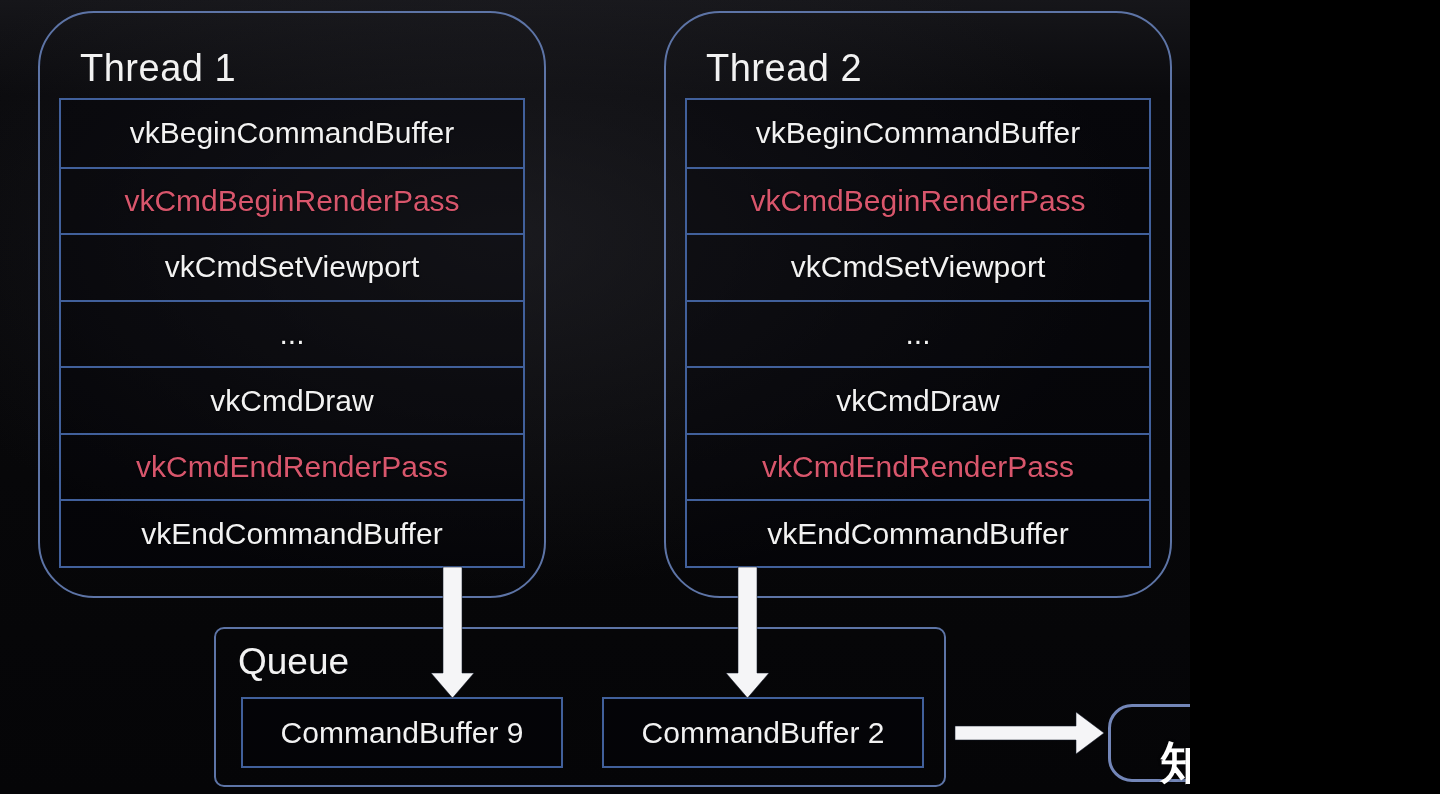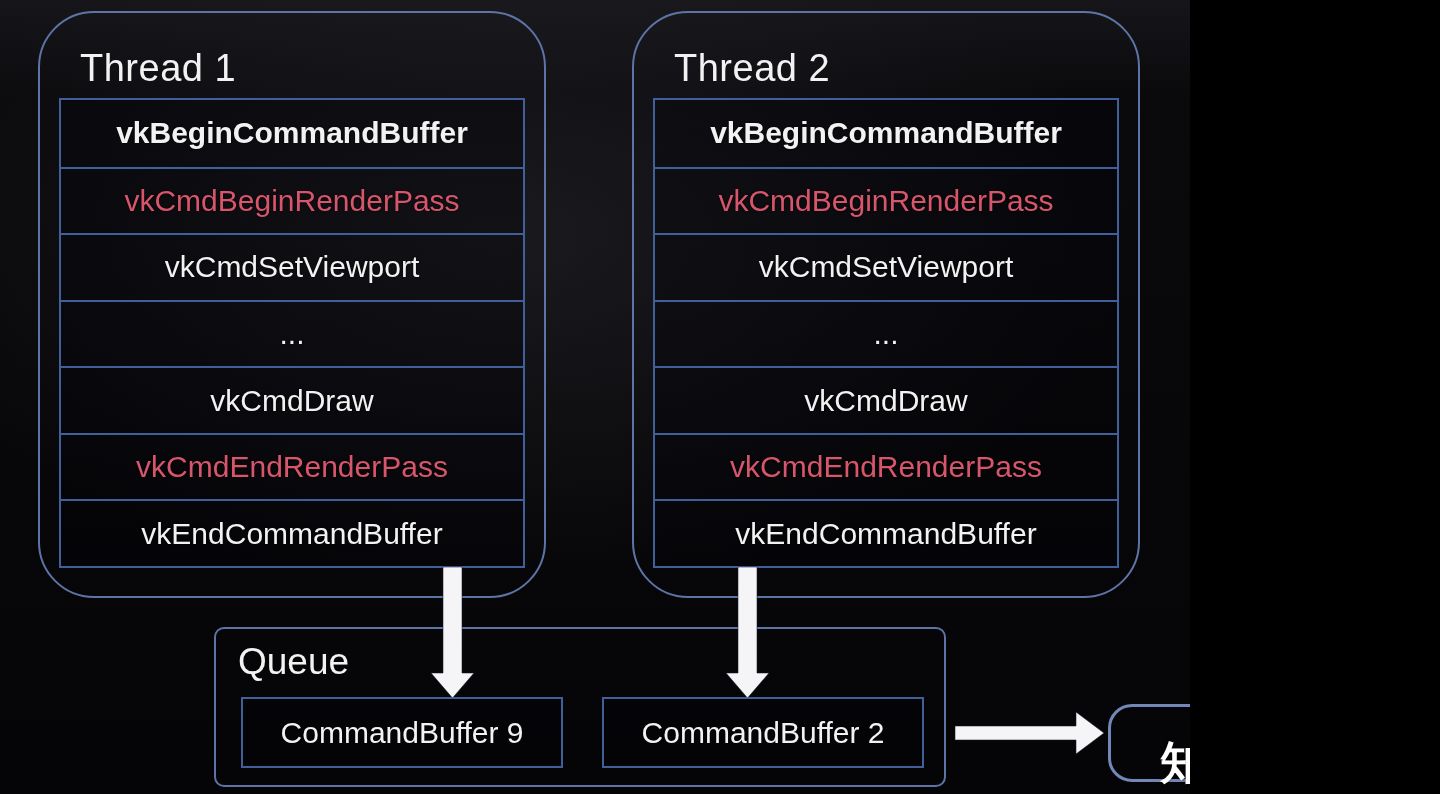--- a/index.html
+++ b/index.html
@@ -23,21 +23,21 @@
     position:absolute;left:19px;top:85px;width:466px;height:470px;box-sizing:border-box;
     border:2px solid var(--border-inner,#41609b);
     display:grid;grid-template-rows:repeat(7,1fr);
     background:rgba(2,4,10,.35);
   }
   .cmd-row{
     display:flex;align-items:center;justify-content:center;
     font-size:30px;border-top:2px solid var(--border-inner,#41609b);
     text-shadow:0 0 2px rgba(0,0,0,.8);
   }
-  .cmd-row:first-child{border-top:none;font-weight:bold;}
+  .cmd-row:first-child{border-top:none;}
   .queue-box{
     position:absolute;left:214px;top:627px;width:732px;height:160px;box-sizing:border-box;
     border:2px solid var(--border-outer,#5d74a6);border-radius:10px;
   }
   .queue-title{position:absolute;left:22px;top:12px;margin:0;font-size:37px;font-weight:400;}
   .buffer-box{
     position:absolute;top:68px;width:322px;height:71px;box-sizing:border-box;
     border:2px solid var(--border-inner,#41609b);
     display:flex;align-items:center;justify-content:center;font-size:30px;
     background:rgba(2,4,10,.35);
@@ -68,21 +68,21 @@
       <div class="cmd-row" style="color: rgb(242, 242, 242);">vkBeginCommandBuffer</div>
       <div class="cmd-row" style="color: rgb(216, 86, 108);">vkCmdBeginRenderPass</div>
       <div class="cmd-row" style="color: rgb(242, 242, 242);">vkCmdSetViewport</div>
       <div class="cmd-row" style="color: rgb(242, 242, 242);">...</div>
       <div class="cmd-row" style="color: rgb(242, 242, 242);">vkCmdDraw</div>
       <div class="cmd-row" style="color: rgb(216, 86, 108);">vkCmdEndRenderPass</div>
       <div class="cmd-row" style="color: rgb(242, 242, 242);">vkEndCommandBuffer</div>
     </div>
   </section>
 
-  <section class="thread-box" style="left:632px">
+  <section class="thread-box" style="left:664px">
     <h2 class="box-title">Thread 2</h2>
     <div class="cmd-table">
       <div class="cmd-row" style="color: rgb(242, 242, 242);">vkBeginCommandBuffer</div>
       <div class="cmd-row" style="color: rgb(216, 86, 108);">vkCmdBeginRenderPass</div>
       <div class="cmd-row" style="color: rgb(242, 242, 242);">vkCmdSetViewport</div>
       <div class="cmd-row" style="color: rgb(242, 242, 242);">...</div>
       <div class="cmd-row" style="color: rgb(242, 242, 242);">vkCmdDraw</div>
       <div class="cmd-row" style="color: rgb(216, 86, 108);">vkCmdEndRenderPass</div>
       <div class="cmd-row" style="color: rgb(242, 242, 242);">vkEndCommandBuffer</div>
     </div>

